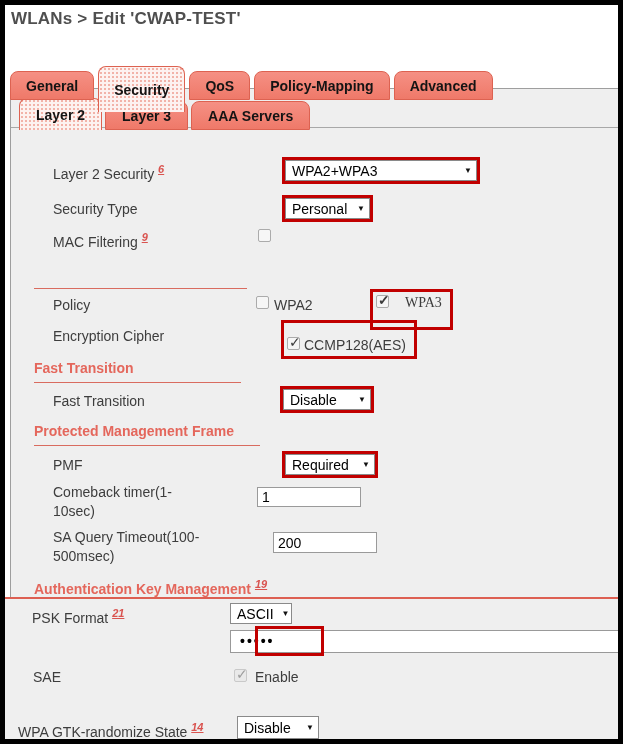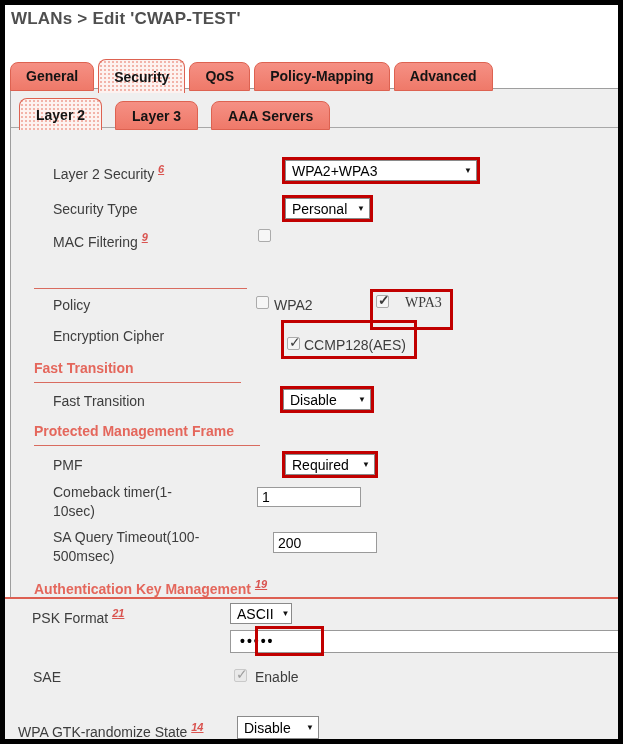--- a/index.html
+++ b/index.html
@@ -13,35 +13,35 @@
   .page-title { position:absolute; left:6px; top:4px; font-size:17px; font-weight:bold;
                 color:#4f4f4f; letter-spacing:.2px; }
 
   
   .tabs { position:absolute; left:5px; top:54px; display:flex; align-items:center;
           gap:4px; z-index:3; }
   .tab { height:29px; display:flex; align-items:center; justify-content:center;
          padding:0 15px; font-size:14px; font-weight:bold; color:#141414;
          background:linear-gradient(#f59084,#ef7969); border:1px solid #dd6251;
          border-radius:8px 8px 0 0; cursor:pointer; }
-  .tab.active { height:34px;
+  .tab.active { height:46px;
          background-color:#fdf2f0;
          background-image:radial-gradient(#f2b3a9 1px, rgba(0,0,0,0) 1.2px);
-         background-size:4px 4px; border-bottom:none; }
+         background-size:4px 4px; border-bottom:none;margin-top:7px; }
 
   
   .panel { position:absolute; left:5px; right:0; top:83px; height:509px;
            background:#efefef; border-top:1px solid #9e9e9e; border-left:1px solid #9e9e9e;
            overflow:hidden; z-index:1; }
 
   
   .subtab-line { position:absolute; left:6px; right:0; top:122px; height:1px;
                  background:#a8a8a8; z-index:2; }
   .subtabs { position:absolute; left:14px; top:93px; display:flex; align-items:flex-end;
-             gap:13px; z-index:2; }
+             gap:3px; z-index:2; }
   .subtab { height:29px; display:flex; align-items:center; justify-content:center;
             padding:0 16px; font-size:14px; font-weight:bold; color:#141414;
             background:linear-gradient(#f59084,#ef7969); border:1px solid #dd6251;
             border-radius:8px 8px 0 0; cursor:pointer; }
   .subtab.active { height:32px;
             background-color:#fdf2f0;
             background-image:radial-gradient(#f2b3a9 1px, rgba(0,0,0,0) 1.2px);
             background-size:4px 4px; border-bottom:none; }
 
   

